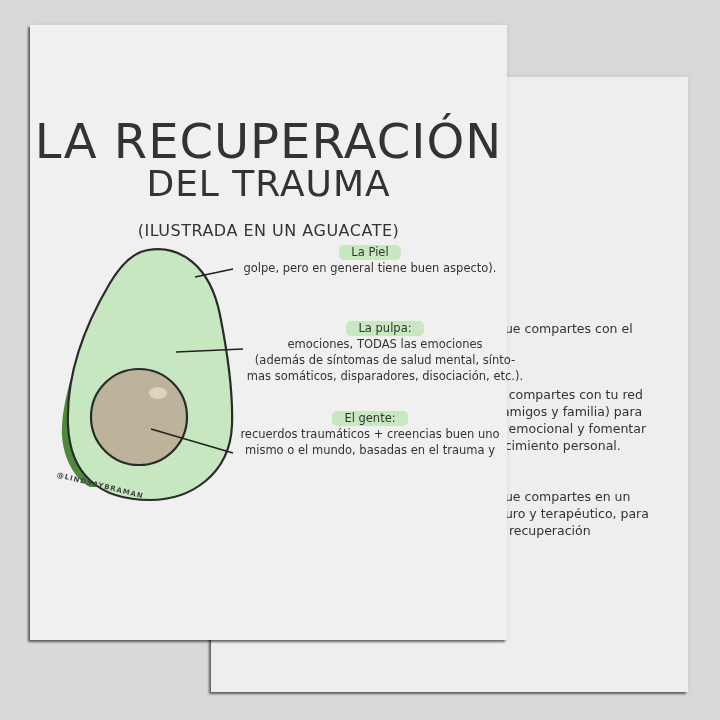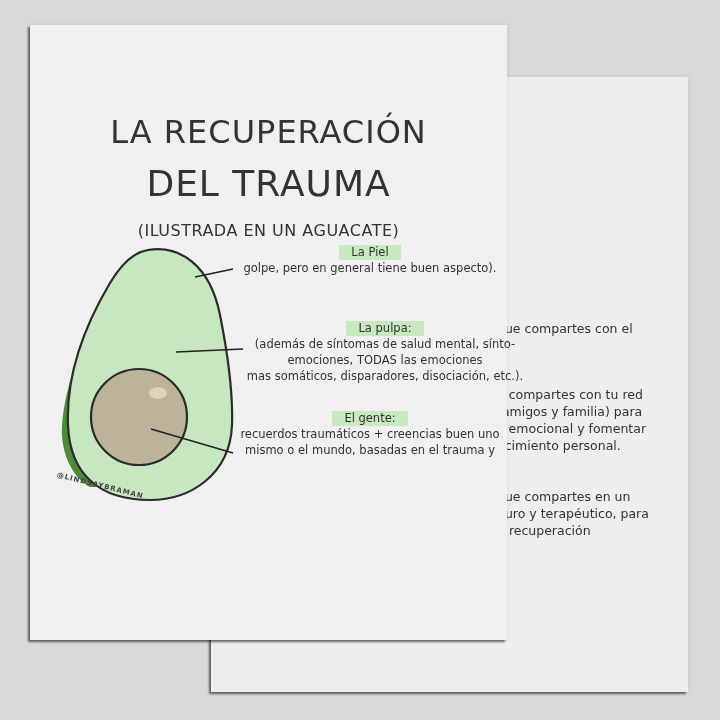--- a/index.html
+++ b/index.html
@@ -16,27 +16,27 @@
       box-shadow: -2px 2px 2px rgba(0,0,0,0.55), 0 0 6px rgba(0,0,0,0.08);
     }
     #paper-back { left:211px; top:77px; width:477px; height:615px; background:#eeeeee; }
     #paper-front { left:30px; top:25px; width:477px; height:615px; background:#f0f0f0; }
 
     .title {
       position:absolute; left:0; width:477px; text-align:center;
       font-family: "DejaVu Sans", sans-serif; font-weight:normal;
       color:#333; letter-spacing:1px;
     }
-    .t1 { top:88px; font-size:32px; }
+    .t1 { top:88px; font-size:48px; }
     .t2 { top:138px; font-size:36px; }
     .t3 { top:196px; font-size:16px; letter-spacing:0.5px; }
 
     .block { position:absolute; text-align:center; font-size:11.5px; line-height:16px; color:#333; }
     .hl {
-      display:inline-block; background:#c8e8bf; border-radius:0;
+      display:inline-block; background:#c8e8bf; border-radius:5px;
       padding:0 12px; line-height:15px;
     }
 
     .credit {
       position:absolute; left:28px; top:446px; font-size:7px; font-weight:bold;
       letter-spacing:1px; color:#444; transform:rotate(14deg); transform-origin:0 0;
     }
 
     
     .bt { position:absolute; color:#333; font-family:"DejaVu Sans", sans-serif; }
@@ -87,22 +87,22 @@
     <line x1="121" y1="404" x2="203" y2="428" stroke="#222" stroke-width="1.6"></line>
   </svg>
 
   <div class="block" style="left:200px; top:219px; width:280px;">
     <span class="hl">La Piel</span>
     <div>golpe, pero en general tiene buen aspecto).</div>
   </div>
 
   <div class="block" style="left:215px; top:295px; width:280px;">
     <span class="hl">La pulpa:</span>
+    <div>emociones, TODAS las emociones</div>
     <div>(además de síntomas de salud mental, sínto-</div>
-    <div>emociones, TODAS las emociones</div>
     <div>mas somáticos, disparadores, disociación, etc.).</div>
   </div>
 
   <div class="block" style="left:200px; top:385px; width:280px;">
     <span class="hl">El gente:</span>
     <div>recuerdos traumáticos + creencias buen uno</div>
     <div>mismo o el mundo, basadas en el trauma y</div>
   </div>
 
   <div class="credit">@LINDSAYBRAMAN</div>

